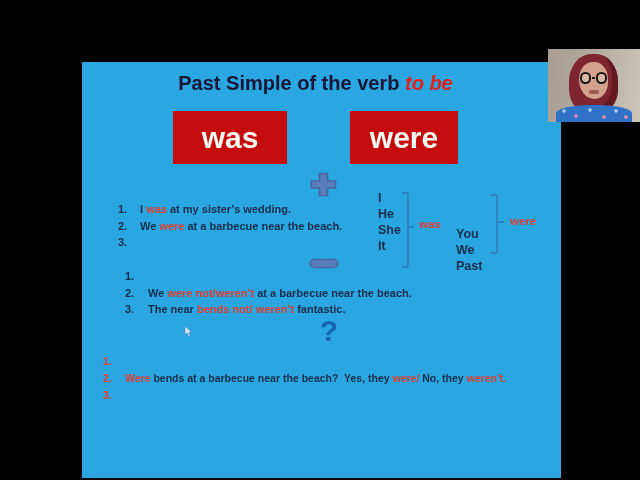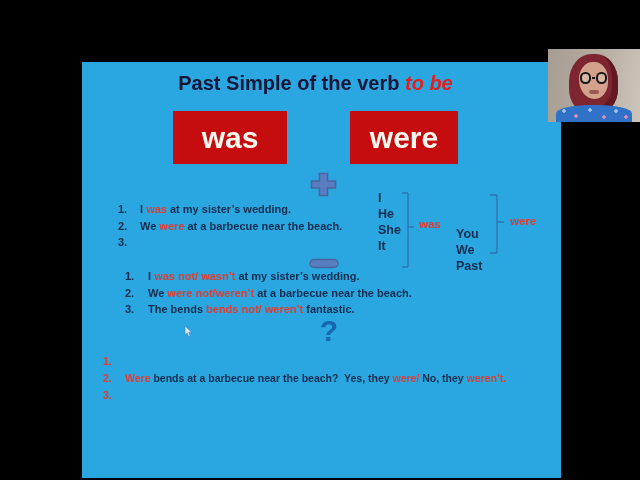--- a/index.html
+++ b/index.html
@@ -129,23 +129,23 @@
     </div>
     <div class="verb verb-were">were</div>
 
     <div class="minus-wrap">
       <svg width="30" height="11" viewBox="0 0 30 11">
         <rect x="1" y="1.5" width="28" height="8" rx="4" fill="#5a7dc0" stroke="#48669e" stroke-width="1.4"></rect>
       </svg>
     </div>
 
     <div class="list negat" id="neg-list">
-        <div class="row"><span class="num">1.</span><span class="txt"><span>I </span><span class="red">was not/ wasn’t</span><span> at my sister’s wedding.</span></span></div>
+        <div class="row"><span class="num">1.</span></div>
         <div class="row"><span class="num">2.</span><span class="txt"><span>We </span><span class="red">were not/weren’t</span><span> at a barbecue near the beach.</span></span></div>
-        <div class="row"><span class="num">3.</span><span class="txt"><span>The bends </span><span class="red">bends not/ weren’t</span><span> fantastic.</span></span></div>
+        <div class="row"><span class="num">3.</span><span class="txt"><span>The near </span><span class="red">bends not/ weren’t</span><span> fantastic.</span></span></div>
       </div>
 
     <div class="cursor">
       <svg width="9" height="12" viewBox="0 0 9 12">
         <path d="M1 0 L1 9 L3.2 7 L4.6 10.5 L6.2 9.8 L4.8 6.4 L7.6 6.2 Z" fill="#d9ecf7" stroke="#4b88c0" stroke-width="0.7"></path>
       </svg>
     </div>
 
     <div class="qmark">?</div>
 

